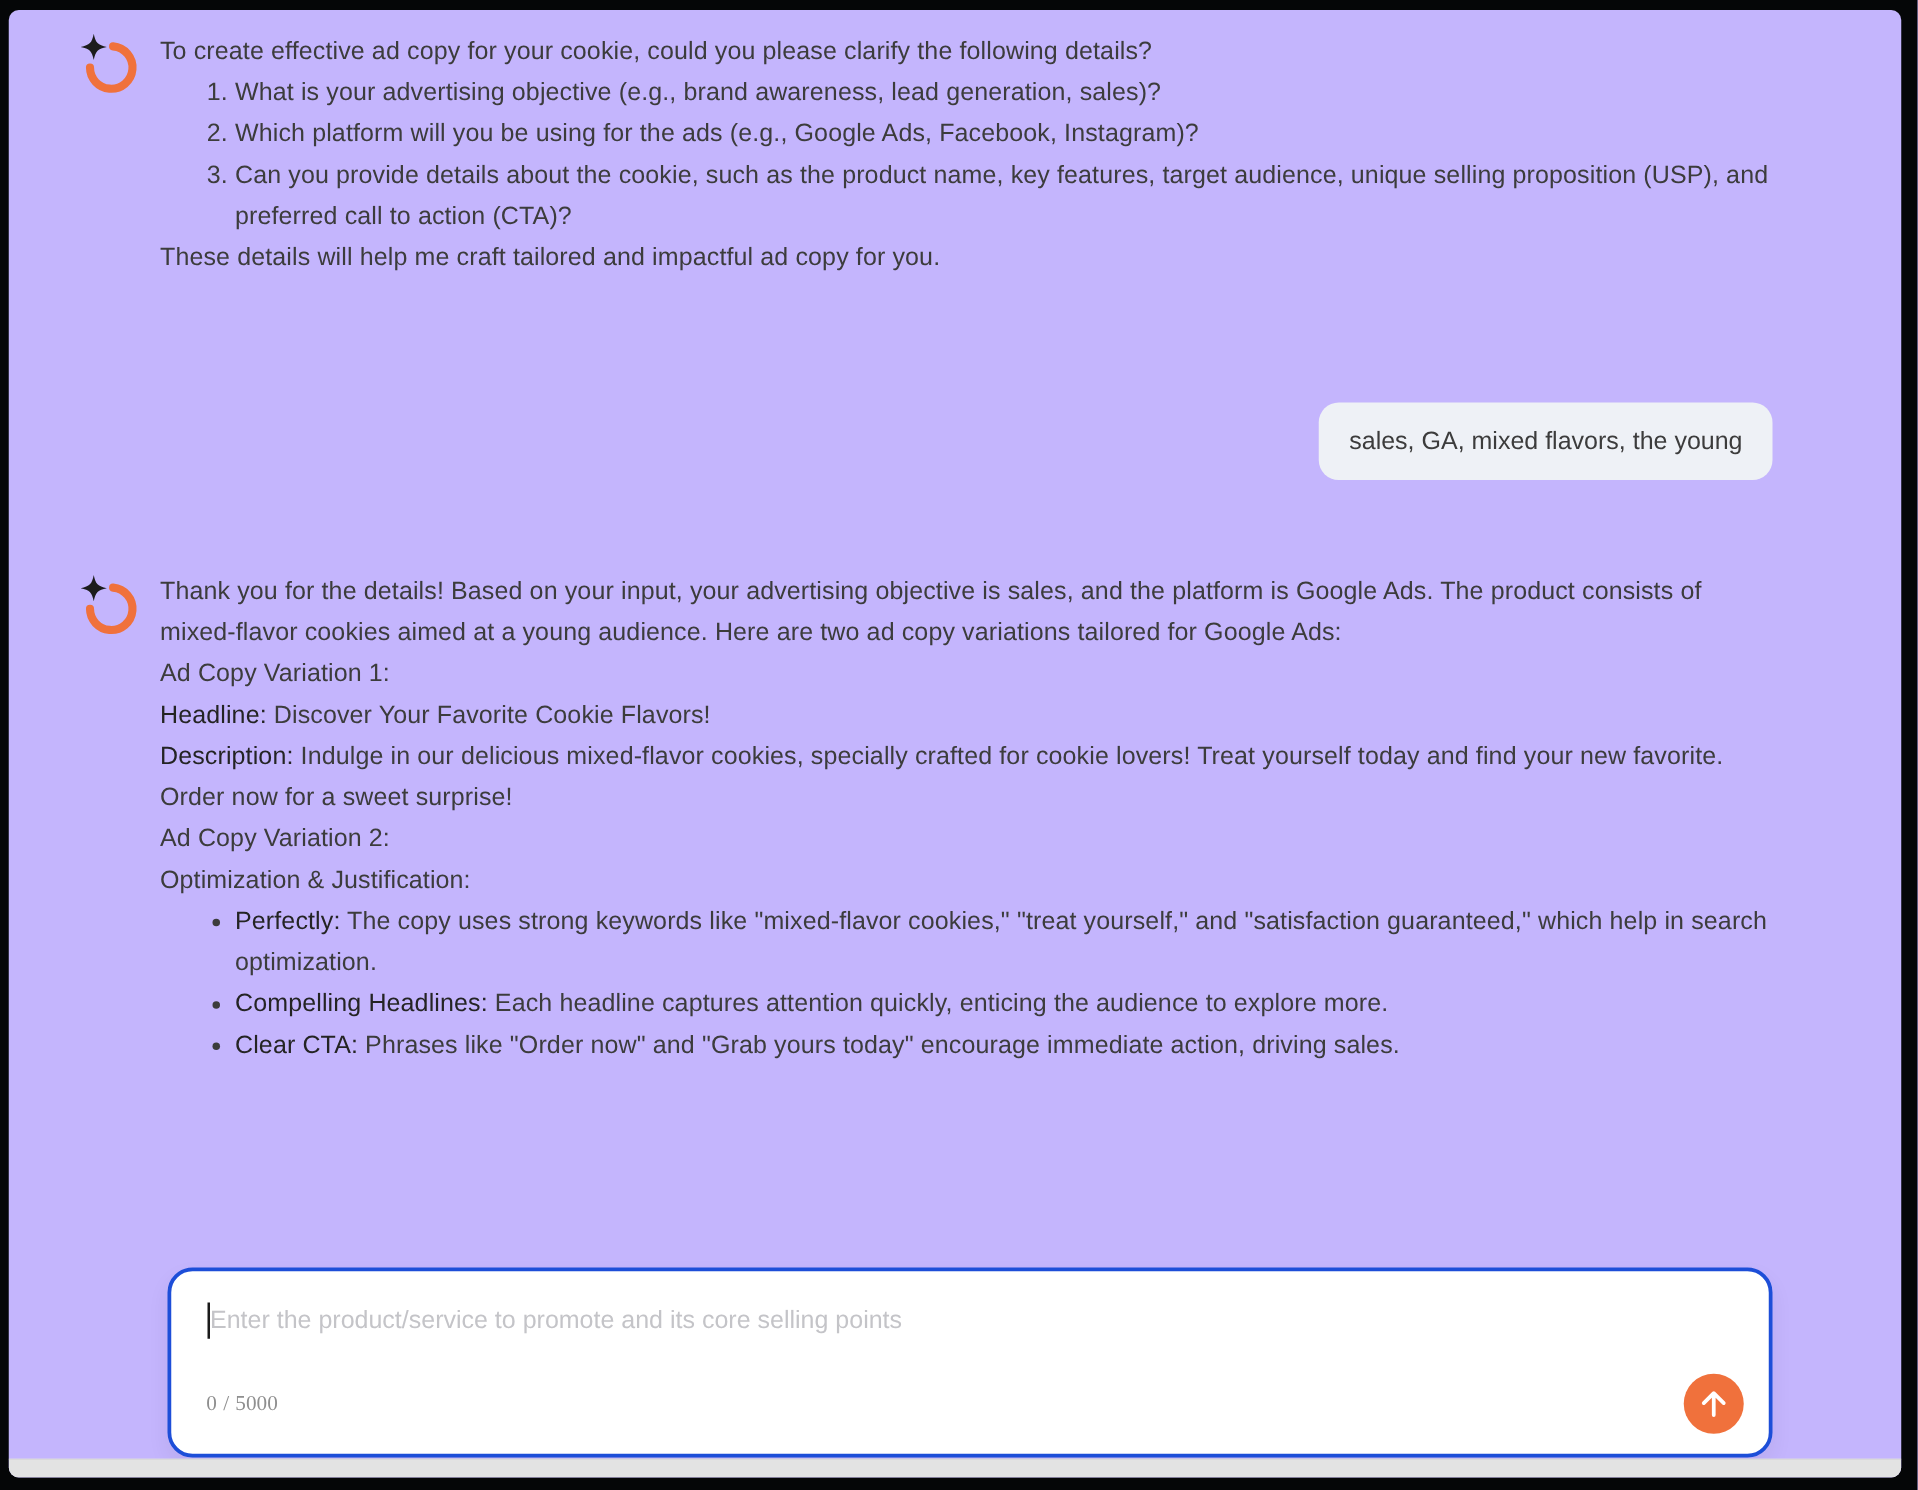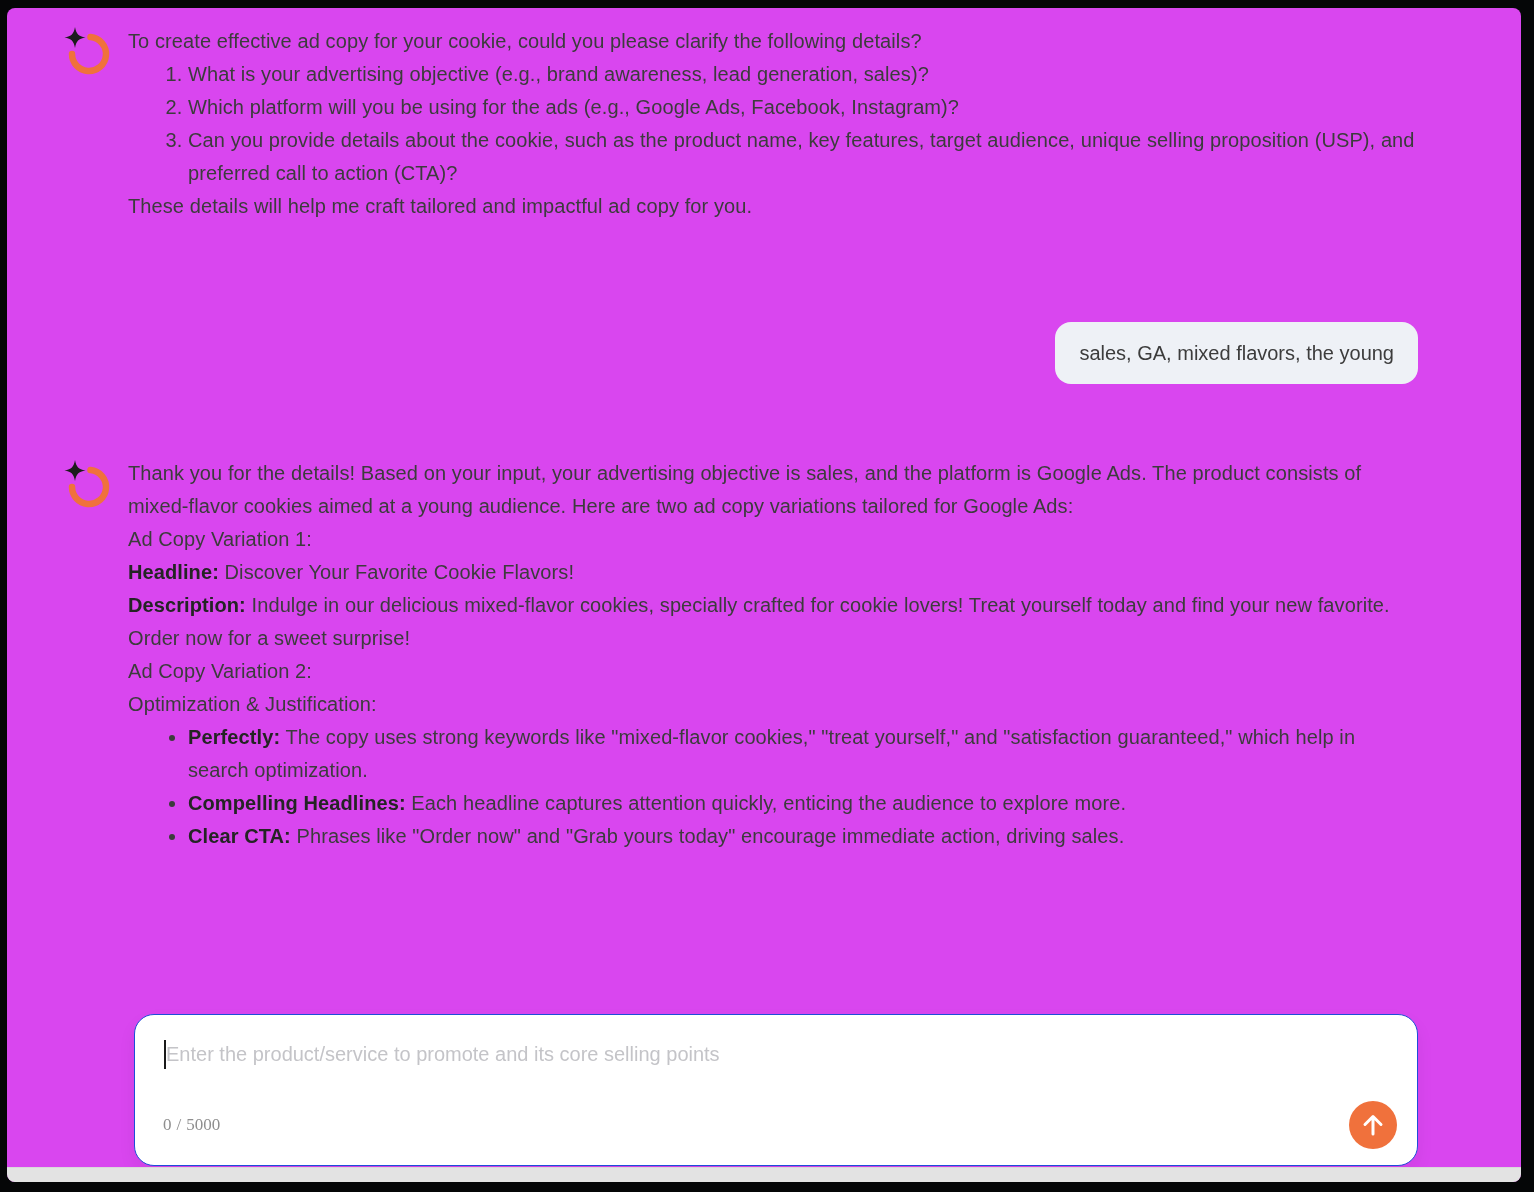--- a/index.html
+++ b/index.html
@@ -5,42 +5,42 @@
   * { box-sizing: border-box; margin: 0; padding: 0; }
   html,body { width:1534px; height:1192px; }
   body {
     background:#050607;
     font-family:"Liberation Sans","DejaVu Sans",sans-serif;
     position:relative;
     overflow:hidden;
   }
   .page {
     position:absolute; left:7px; top:8px; right:13px; bottom:10px;
-    background:#d946ef; border-radius:8px; overflow:hidden;
+    background:#c4b5fd; border-radius:8px; overflow:hidden;
   }
   .avatar { position:absolute; width:48px; height:48px; }
   .avatar svg { display:block; }
   .mtext {
     position:absolute; width:1292px; left:121px;
     color:#3c3c3c; font-size:20px; line-height:33px; letter-spacing:0.1px;
   }
   .mtext p { margin:0; }
-  .mtext strong { color:#242424; font-weight:bold;margin-top:18px; }
+  .mtext strong { color:#242424; font-weight:normal;margin-top:18px; }
   ol.qlist { margin:0; padding-left:60px; list-style:decimal; }
   ul.blist { margin:0; padding-left:60px; list-style:disc; }
   .outro { margin-top:21px; }
   .user-bubble {
     position:absolute; top:314px; right:103px; height:62px;
     background:#eef1f6; border-radius:16px;
     display:flex; align-items:center; padding:16px 24px;
     color:#3c3c3c; font-size:20px;
   }
   .composer {
     position:absolute; left:127px; top:1006px; width:1284px; height:152px;
-    background:#ffffff; border:1px solid #1d4ed8; border-radius:20px;
+    background:#ffffff; border:3px solid #1d4ed8; border-radius:20px;
     box-shadow:0 8px 18px rgba(0,0,0,0.06);
     text-decoration:underline;
   }
   .composer textarea {
     position:absolute; left:31px; top:24px; width:1150px; height:64px;
     border:none; outline:none; resize:none; background:transparent;
     font-family:"Liberation Sans","DejaVu Sans",sans-serif;
     font-size:20px; line-height:30px; color:#3c3c3c;
   }
   .composer textarea::placeholder { color:#c4c4c8; opacity:1; }

